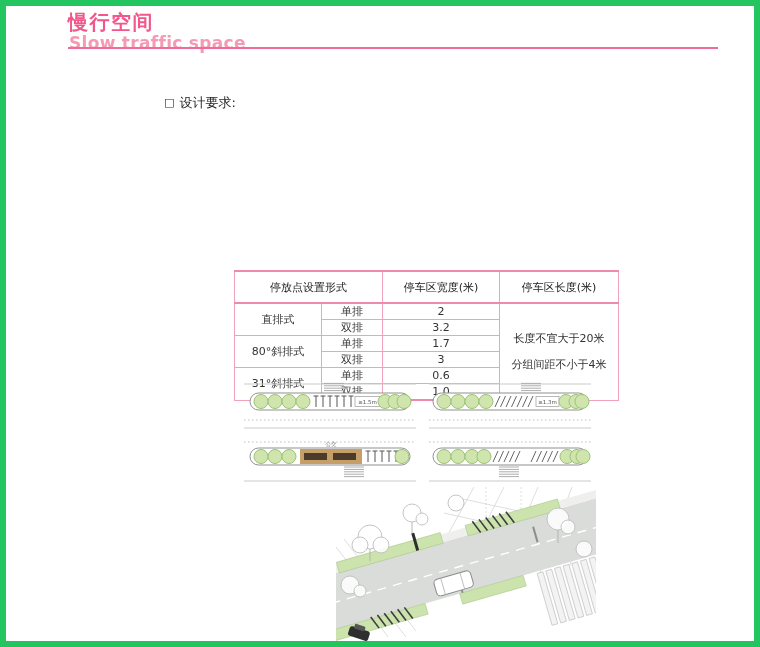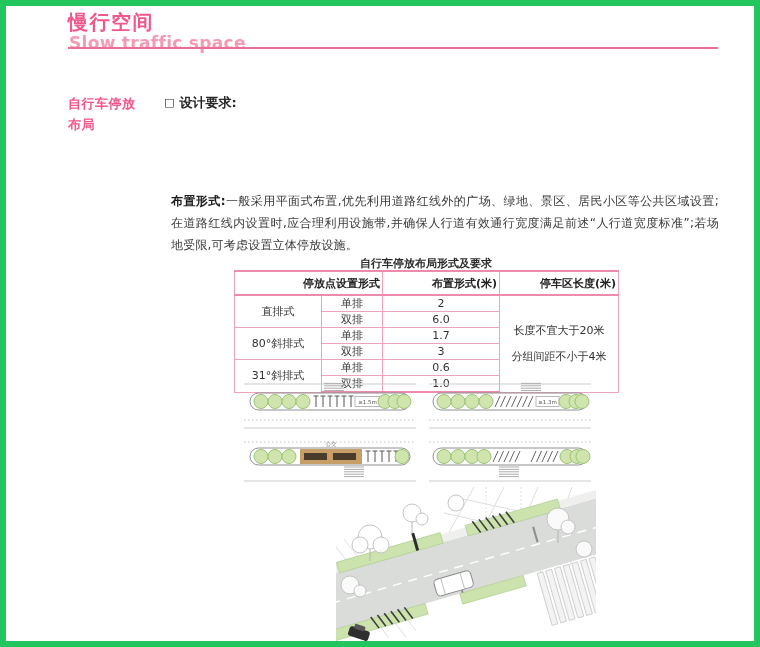--- a/index.html
+++ b/index.html
@@ -12,35 +12,35 @@
                 color:#f2568a; letter-spacing:1.5px; }
   .page-subtitle { position:absolute; left:63px; top:27px; font-size:17px; font-weight:bold;
                    color:#f59ab5; letter-spacing:.3px; }
   .header-rule { position:absolute; left:62px; top:41px; width:650px; height:2px; background:#ee6d97; }
 
   
   .side-label { position:absolute; left:62px; top:87px; width:76px; font-size:13px;
                 font-weight:bold; color:#f2568a; line-height:21px; letter-spacing:.5px; }
 
   
-  .req-heading { position:absolute; left:158px; top:88px; font-size:13px; font-weight:bold; color:#272727; }
+  .req-heading { position:absolute; left:158px; top:88px; font-size:13px; font-weight:normal; color:#272727; }
   .req-heading .bullet { margin-right:5px; font-size:11px; position:relative; top:-1px; }
   .para { position:absolute; left:165px; width:548px; font-size:12px; color:#3a3a3a;
           line-height:22px; text-align:justify; letter-spacing:.2px; }
   .para strong { color:#1c1c1c; }
   #para-principle { top:110px; }
   #para-form { top:184px; }
 
   
   .table-title { position:absolute; left:228px; top:250px; width:384px; text-align:center;
                  font-size:11px; font-weight:bold; color:#2a2a2a; }
   table.spec { position:absolute; left:228px; top:264px; width:384px; border-collapse:collapse;
                font-size:11px; color:#333; table-layout:fixed; }
   table.spec th, table.spec td { border:1px solid #f0a2bd; text-align:center; padding:0 2px; height:15px; }
-  table.spec thead th { font-weight:bold; height:24px; border-bottom:2px solid #ec8bad; color:#222;text-align:right; }
+  table.spec thead th { font-weight:normal; height:32px; border-bottom:2px solid #ec8bad; color:#222; }
   table.spec { border-top:2px solid #ec8bad; }
   table.spec tr:last-child td { border-bottom:2px solid #ec8bad; }
   .note-cell div + div { margin-top:11px; }
 
   
   .diagrams { position:absolute; left:238px; top:376px; display:grid;
               grid-template-columns:172px 162px; grid-gap:6px 13px; }
   .dgm { display:block; }
 
   
@@ -50,57 +50,54 @@
 </style>
 </head>
 <body>
 
 <div class="page">
 
   <div class="page-title">慢行空间</div>
   <div class="page-subtitle">Slow traffic space</div>
   <div class="header-rule"></div>
 
-  <div class="side-label">自行车停放布局</div>
 
   <div class="req-heading">
     <span class="bullet">□</span><span>设计要求:</span>
   </div>
 
 
-  <p class="para" id="para-form"><strong>布置形式:</strong><span>一般采用平面式布置,优先利用道路红线外的广场、绿地、景区、居民小区等公共区域设置;在道路红线内设置时,应合理利用设施带,并确保人行道有效通行宽度满足前述“人行道宽度标准”;若场地受限,可考虑设置立体停放设施。</span></p>
-
-  <div class="table-title">自行车停放布局形式及要求</div>
+
   <table class="spec">
     <colgroup>
         <col style="width:87px">
         <col style="width:61px">
         <col style="width:117px">
         <col style="width:119px">
       </colgroup>
     <thead>
       <tr>
         <th colspan="2">停放点设置形式</th>
-        <th>布置形式(米)</th>
+        <th>停车区宽度(米)</th>
         <th>停车区长度(米)</th>
       </tr>
     </thead>
     <tbody>
       <tr>
         <td rowspan="2">直排式</td>
         <td>单排</td>
         <td>2</td>
         <td rowspan="6" class="note-cell">
           <div>长度不宜大于20米</div>
           <div>分组间距不小于4米</div>
         </td>
       </tr>
       <tr>
         <td>双排</td>
-        <td>6.0</td>
+        <td>3.2</td>
       </tr>
       <tr>
         <td rowspan="2">80°斜排式</td>
         <td>单排</td>
         <td>1.7</td>
       </tr>
       <tr>
         <td>双排</td>
         <td>3</td>
       </tr>

